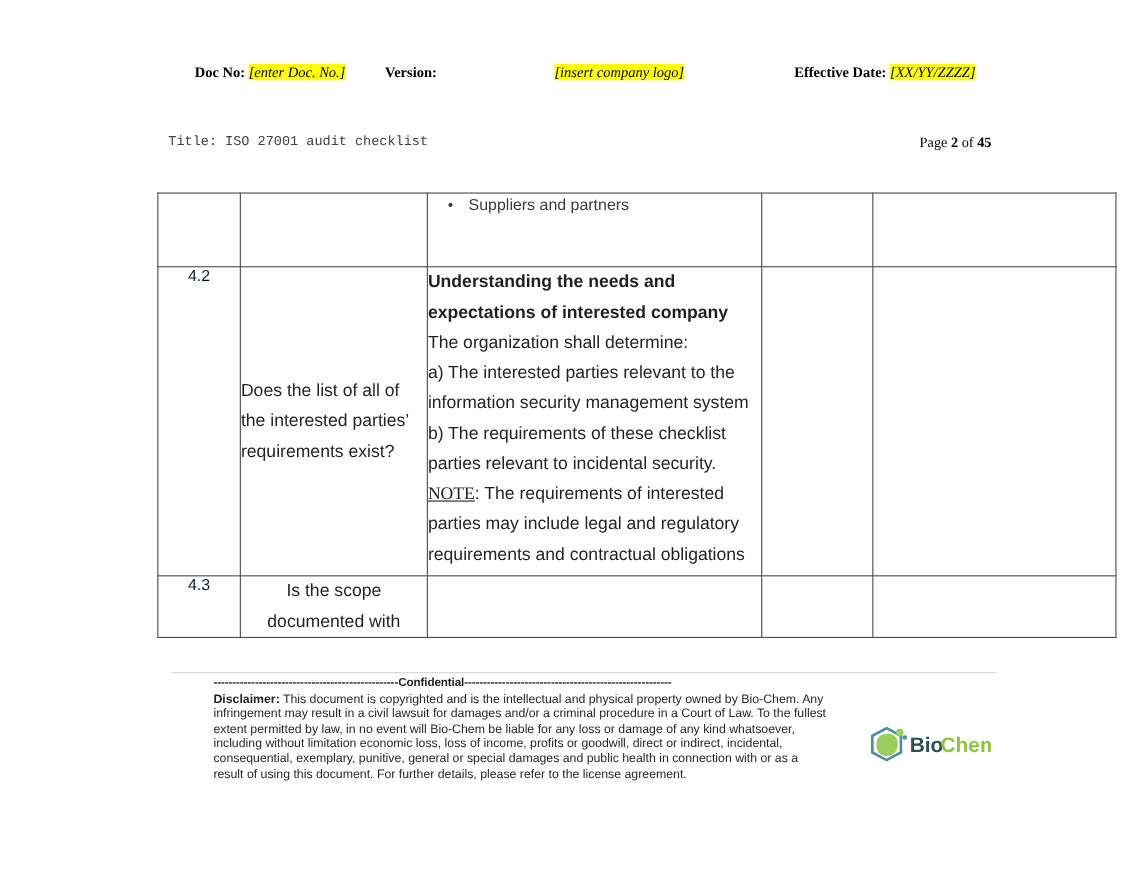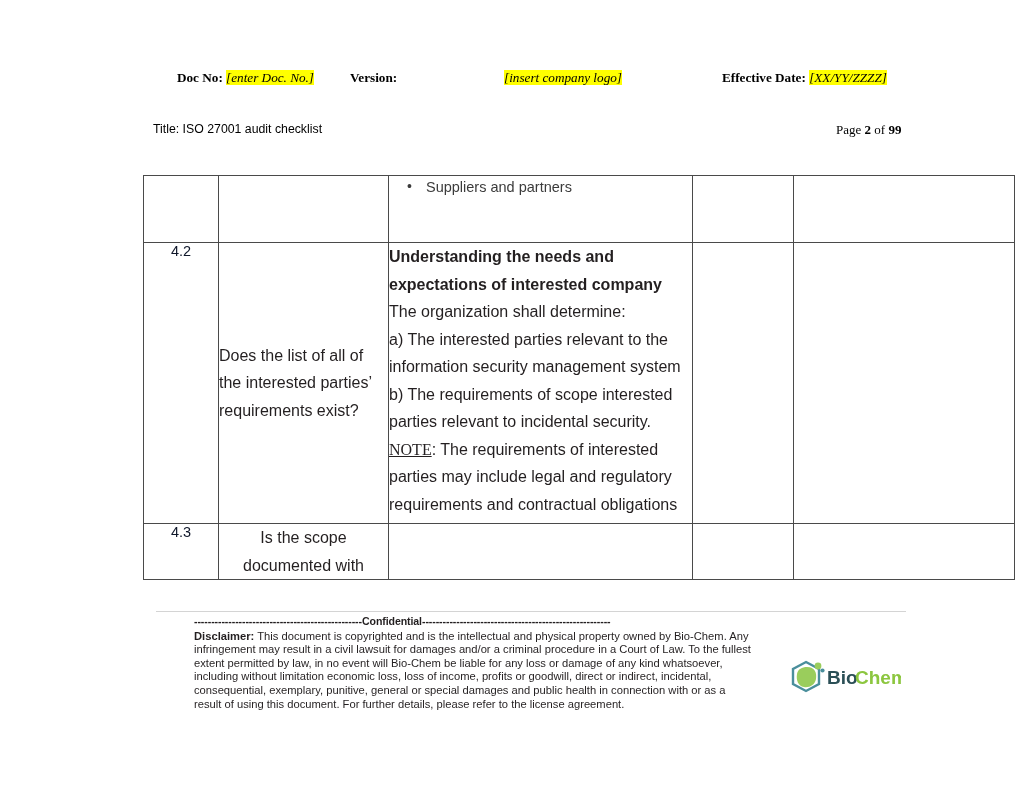--- a/index.html
+++ b/index.html
@@ -19,21 +19,21 @@
   .page {
     position: absolute;
     inset: 0;
     background: #ffffff;
   }
 
   
   .doc-header {
     position: absolute;
     left: 0;
-    top: 69px;
+    top: 57px;
     width: 1024px;
     height: 22px;
     font-family: "Liberation Serif", serif;
     font-size: 13.2px;
     color: #000000;
   }
   .hdr-cell {
     position: absolute;
     white-space: nowrap;
     line-height: 18px;
@@ -53,23 +53,23 @@
     position: absolute;
     left: 0;
     top: 122px;
     width: 1024px;
     height: 20px;
   }
   #doc-title {
     position: absolute;
     left: 153px;
     top: 0;
-    font-family: Liberation Sans, sans-serif;
+    font-family: Liberation Mono, monospace;
     font-size: 12.3px;
-    color: #000000;
+    color: #404040;
     white-space: nowrap;
   }
   #page-number {
     position: absolute;
     left: 836px;
     top: 0;
     font-family: "Liberation Serif", serif;
     font-size: 13px;
     color: #000000;
     white-space: nowrap;
@@ -205,21 +205,21 @@
       <span class="hl">[XX/YY/ZZZZ]</span>
     </div>
   </div>
 
   <div class="title-row">
     <div id="doc-title">Title: ISO 27001 audit checklist</div>
     <div id="page-number">
       <span>Page</span>
       <b>2</b>
       <span>of</span>
-      <b>99</b>
+      <b>45</b>
     </div>
   </div>
 
   <table class="checklist-table">
     <colgroup>
       <col class="col-num">
         <col class="col-q">
         <col class="col-req">
         <col class="col-c">
         <col class="col-d">
@@ -240,21 +240,21 @@
 
       <tr class="row-42">
         <td class="num-cell">4.2</td>
         <td class="q-cell cell-pad" style="vertical-align:middle;">Does the list of all of the interested parties’ requirements exist?</td>
         <td class="req-cell cell-pad">
           <span class="bold-head">Understanding the needs and</span>
           <span class="bold-head">expectations of interested company</span>
           <span class="line">The organization shall determine:</span>
           <span class="line">a) The interested parties relevant to the</span>
           <span class="line">information security management system</span>
-          <span class="line">b) The requirements of scope interested</span>
+          <span class="line">b) The requirements of these checklist</span>
           <span class="line">parties relevant to incidental security.</span>
           <span class="line"><u>NOTE</u><span>: The requirements of interested</span></span>
           <span class="line">parties may include legal and regulatory</span>
           <span class="line">requirements and contractual obligations</span>
         </td>
         <td></td>
         <td></td>
       </tr>
 
       <tr class="row-43">

